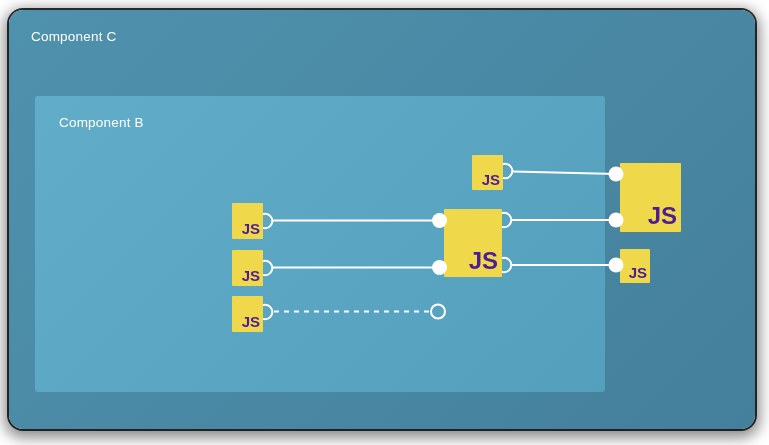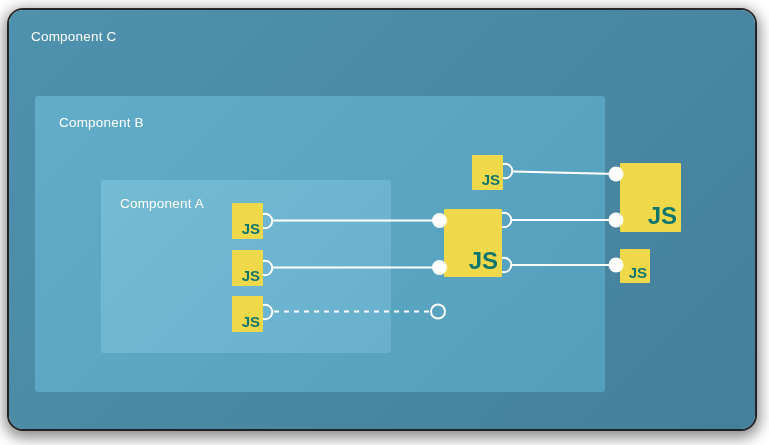--- a/index.html
+++ b/index.html
@@ -41,21 +41,21 @@
 
   
   .js-node{
     position:absolute;
     background:#f0d84b;
     border-radius:1px;
     display:flex;align-items:flex-end;justify-content:flex-end;
     z-index:3;
   }
   .js-node .js-label{
-    color:#0f766e;
+    color:#4c1d95;
     font-weight:bold;
     line-height:1;
   }
   .js-small .js-label{font-size:15px;padding:0 3px 3px 0;}
   .js-big   .js-label{font-size:24px;padding:0 4px 4px 0;}
 
   .node-a1{left:232px;top:203px;width:31px;height:36px;}
   .node-a2{left:232px;top:250px;width:31px;height:36px;}
   .node-a3{left:232px;top:296px;width:31px;height:36px;}
   .node-b-top{left:472px;top:155px;width:31px;height:35px;}
@@ -80,23 +80,20 @@
 <body>
 
 <div class="stage">
 
   <div class="card">
     <div class="comp-label label-c">Component C</div>
 
     <div class="comp-b">
       <div class="comp-label label-b">Component B</div>
 
-      <div class="comp-a">
-        <div class="comp-label label-a">Component A</div>
-      </div>
     </div>
   </div>
 
   <svg class="layer under">
     <circle class="port-out" cx="265" cy="221" r="7.3"></circle>
     <circle class="port-out" cx="265" cy="268" r="7.3"></circle>
     <circle class="port-out" cx="265" cy="312" r="7.3"></circle>
     <circle class="port-out" cx="505" cy="171" r="7.3"></circle>
     <circle class="port-out" cx="504" cy="220" r="7.3"></circle>
     <circle class="port-out" cx="504" cy="265" r="7.3"></circle>

